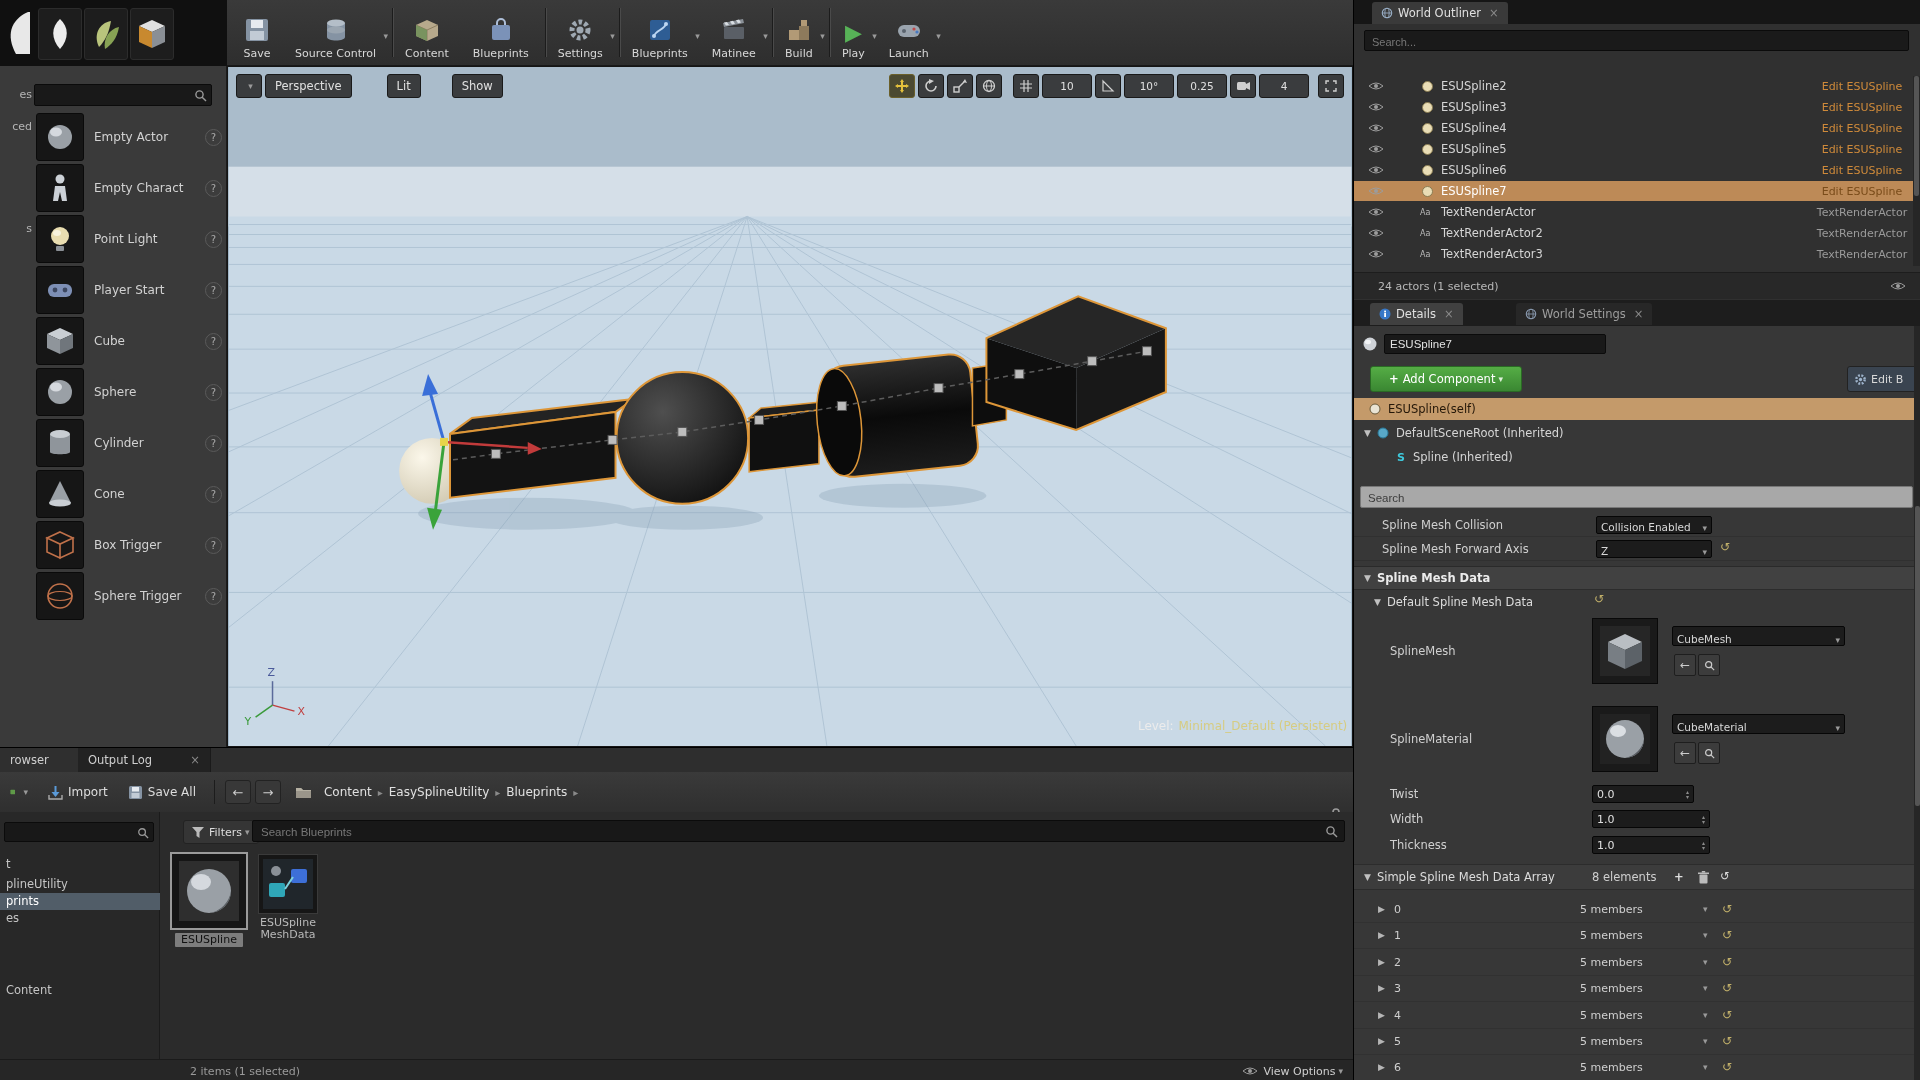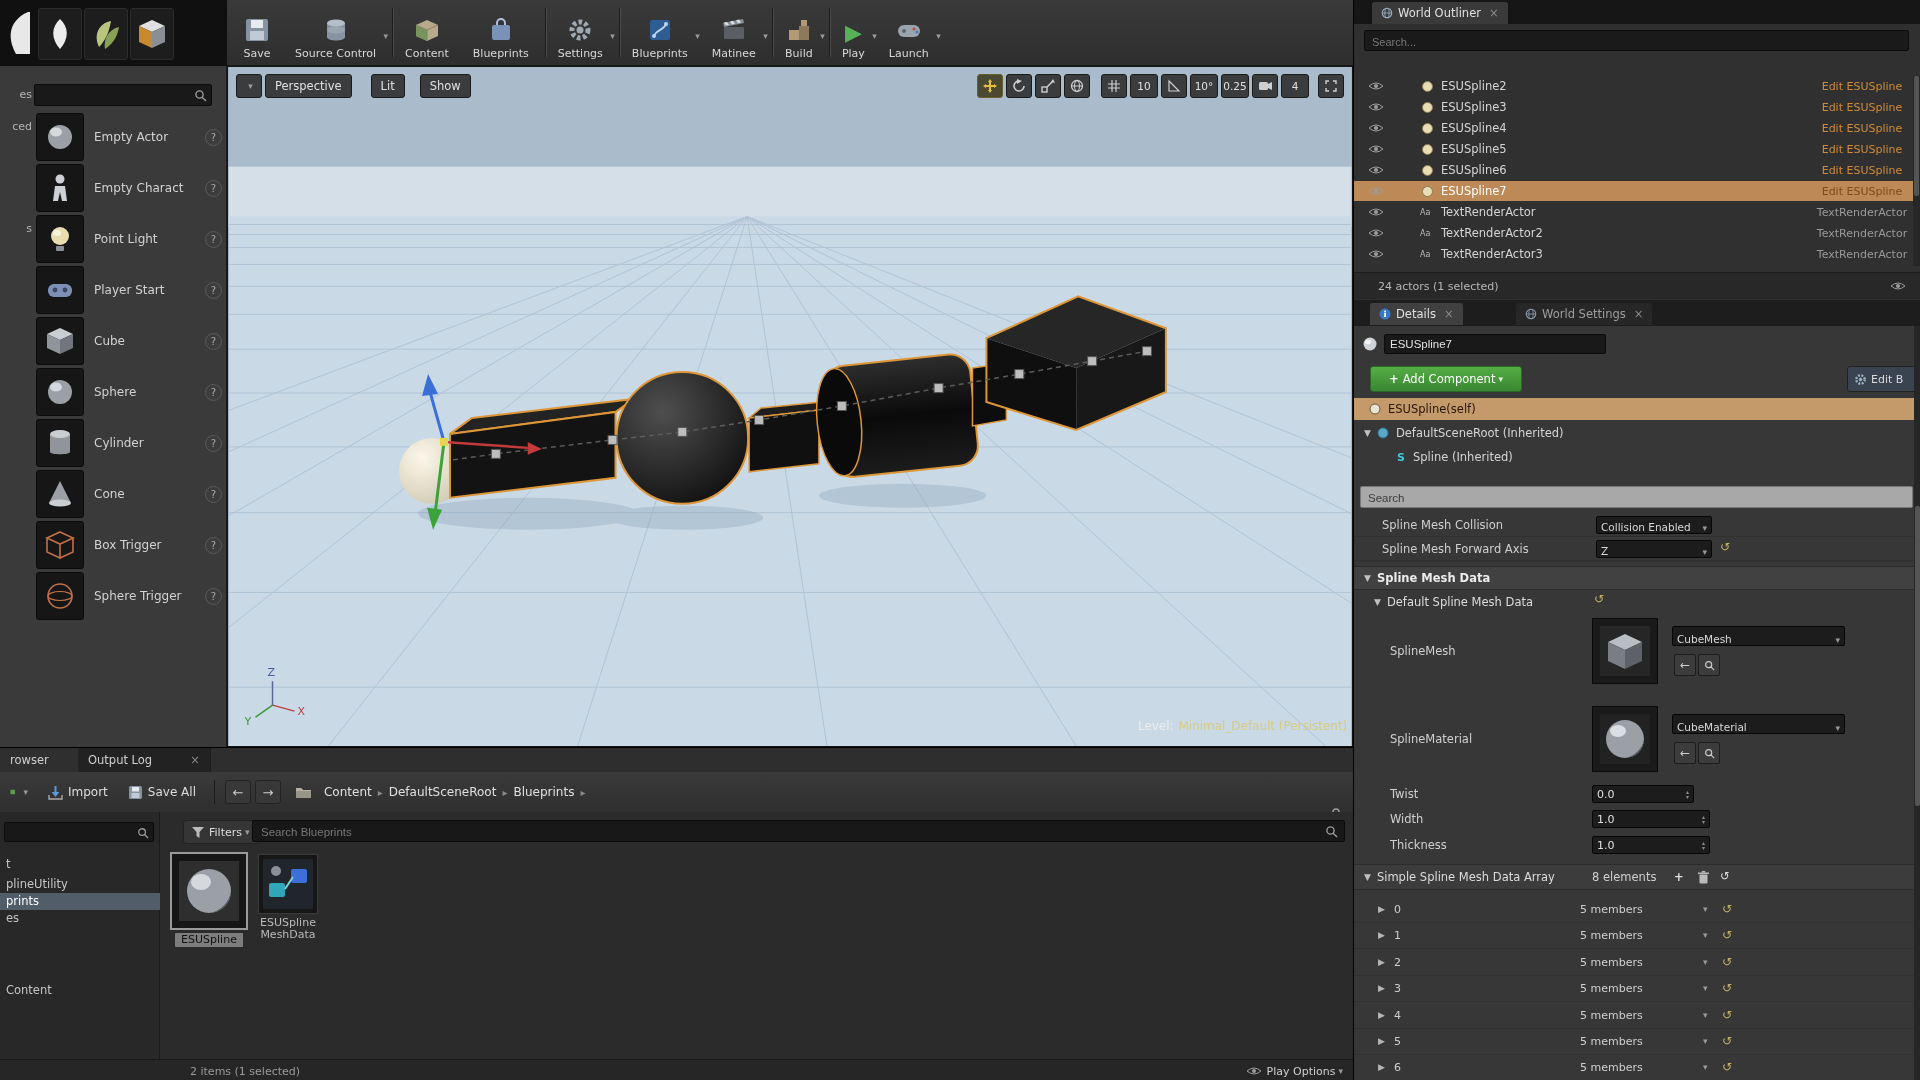--- a/index.html
+++ b/index.html
@@ -28,25 +28,25 @@
   .psearch{position:absolute;left:34px;top:18px;width:178px;height:22px;background:#191919;border:1px solid #0b0b0b;border-radius:2px;box-sizing:border-box;}
   .psearch input{position:absolute;left:4px;top:1px;width:148px;height:18px;background:transparent;border:none;outline:none;color:#ccc;font-size:11px;}
   .mag{position:absolute;}
   .pitem{position:absolute;left:36px;width:188px;height:50px;display:flex;align-items:center;}
   .ptile{width:46px;height:46px;background:#161616;border:1px solid #0a0a0a;border-radius:3px;display:flex;align-items:center;justify-content:center;}
   .plabel{flex:1;margin-left:10px;color:#d2d2d2;font-size:12px;}
   .phelp{width:15px;height:15px;border-radius:50%;background:#3c3c3c;border:1px solid #5a5a5a;color:#aaa;font-size:10px;display:flex;align-items:center;justify-content:center;margin-right:2px;}
 
   
   #vp{left:227px;top:66px;width:1126px;height:681px;background:#8ea6ba;overflow:hidden;border:1px solid #151515;box-sizing:border-box;}
-  .vpbtn{background:rgba(42,42,42,.88);border:1px solid #1a1a1a;border-radius:3px;color:#e0e0e0;font-size:11.5px;height:22px;display:inline-flex;align-items:center;padding:0 9px;margin-right:5px;}
+  .vpbtn{background:rgba(42,42,42,.88);border:1px solid #1a1a1a;border-radius:3px;color:#e0e0e0;font-size:11.5px;height:22px;display:inline-flex;align-items:center;padding:0 9px;margin-right:21px;}
   .vp-tl{position:absolute;left:8px;top:7px;display:flex;}
   .vp-tr{position:absolute;right:8px;top:7px;display:flex;align-items:center;}
   .vpsq{width:24px;height:22px;padding:0;justify-content:center;margin-right:3px;}
-  .vpval{min-width:26px;justify-content:center;padding:0 0;margin-right:3px;font-size:10.5px;}
+  .vpval{min-width:26px;justify-content:center;padding:0 11px;margin-right:3px;font-size:10.5px;}
   .vpactive{background:rgba(70,66,40,.95);border-color:#6a5f2a;}
 
   
   #cb{left:0;top:747px;width:1353px;height:333px;background:#2e2e2e;border-top:1px solid #000;box-sizing:border-box;}
   .cbtab{position:absolute;top:0;height:24px;display:flex;align-items:center;padding:0 10px;font-size:11.5px;color:#cfcfcf;border-right:1px solid #1a1a1a;gap:29px;}
   .cbtab .x{margin-left:9px;color:#8a8a8a;}
   #cbtb{position:absolute;left:0;top:24px;width:1353px;height:40px;background:linear-gradient(#3a3a3a,#2f2f2f);border-bottom:1px solid #202020;display:flex;align-items:center;}
   .cbbtn{display:flex;align-items:center;height:26px;padding:0 8px;margin-right:4px;color:#ddd;font-size:12px;}
   .cbbtn svg{margin-right:5px;}
   .crumb{color:#e0e0e0;font-size:12px;margin:0 4px;}
@@ -606,21 +606,21 @@
         </span>
       <span class="navbtn">
           <span>→</span>
         </span>
       <svg width="17" height="14" viewBox="0 0 17 14" style="margin:0 8px 0 10px">
           <path d="M1 3 H6 L8 5 H16 V13 H1 Z" fill="#9a958a"></path>
           <path d="M1 3 H6 L8 5 H16 V6 H1Z" fill="#b5b0a2"></path>
         </svg>
       <span class="crumb">Content</span>
       <span class="crumbsep">▸</span>
-      <span class="crumb">DefaultSceneRoot</span>
+      <span class="crumb">EasySplineUtility</span>
       <span class="crumbsep">▸</span>
       <span class="crumb">Blueprints</span>
       <span class="crumbsep">▸</span>
       <svg class="abs" style="left:1330px;top:36px" width="12" height="15" viewBox="0 0 12 15">
           <rect x="1" y="6" width="10" height="8" rx="1.5" fill="#9a9a9a"></rect>
           <path d="M3 6 V4 a3 3 0 016 0 V6" fill="none" stroke="#9a9a9a" stroke-width="1.6"></path>
         </svg>
     </div>
 
     <div id="cbleft">
@@ -679,21 +679,21 @@
       </div>
     </div>
 
     <div id="cbstatus">
       <span style="margin-left:190px">2 items (1 selected)</span>
       <span class="viewopts">
         <svg class="eye" width="16" height="10" viewBox="0 0 16 10" style="margin-right:5px">
             <path d="M1 5Q8 -1 15 5Q8 11 1 5Z"></path>
             <circle cx="8" cy="5" r="2"></circle>
           </svg>
-        <span>Play Options</span>
+        <span>View Options</span>
         <span class="caret">▾</span>
       </span>
     </div>
   </div>
 
   <div id="right" class="abs">
 
     <div id="outliner">
       <div class="ptabstrip">
         <div class="ptab" style="left:18px">

